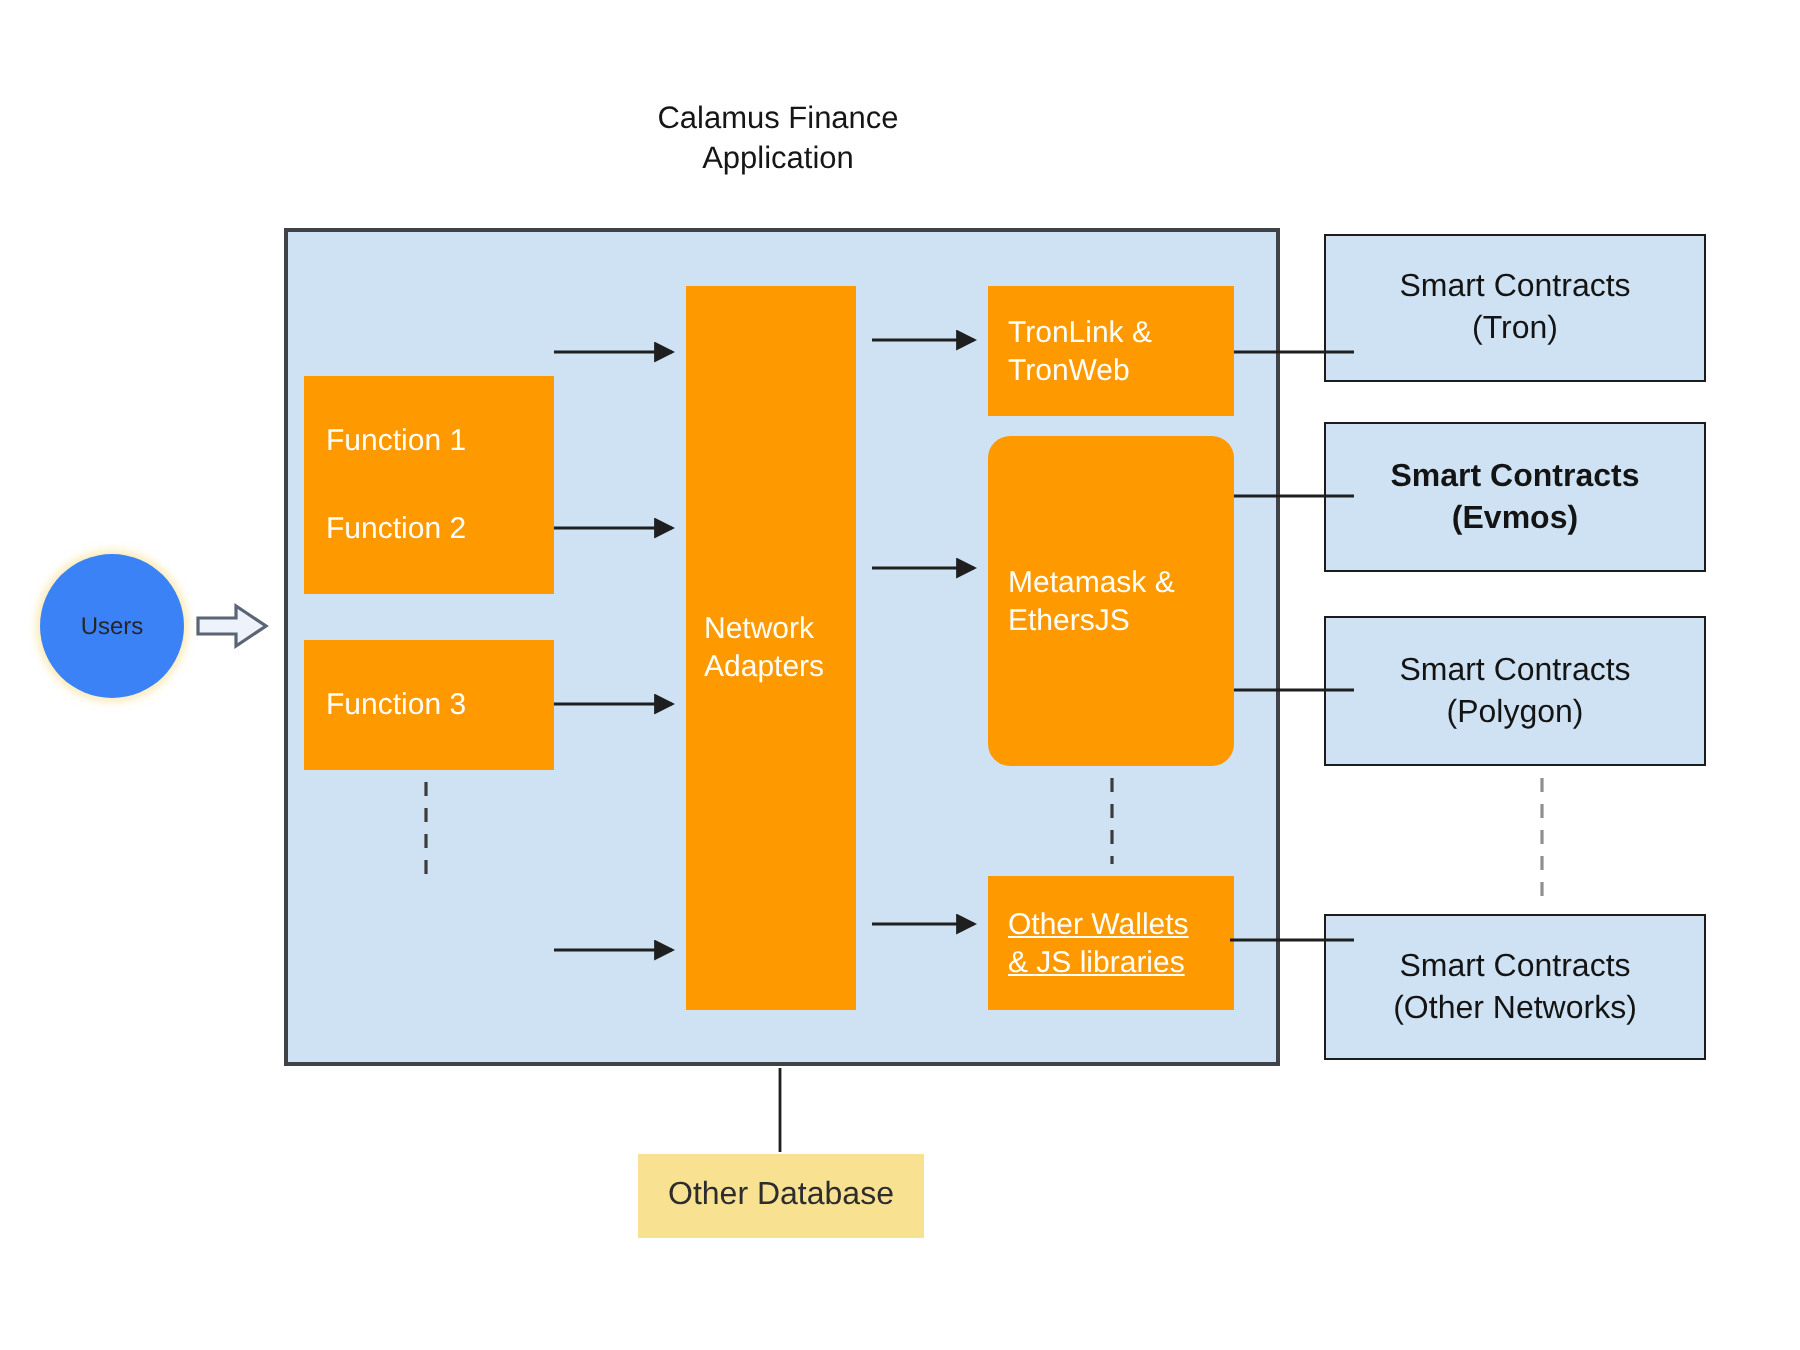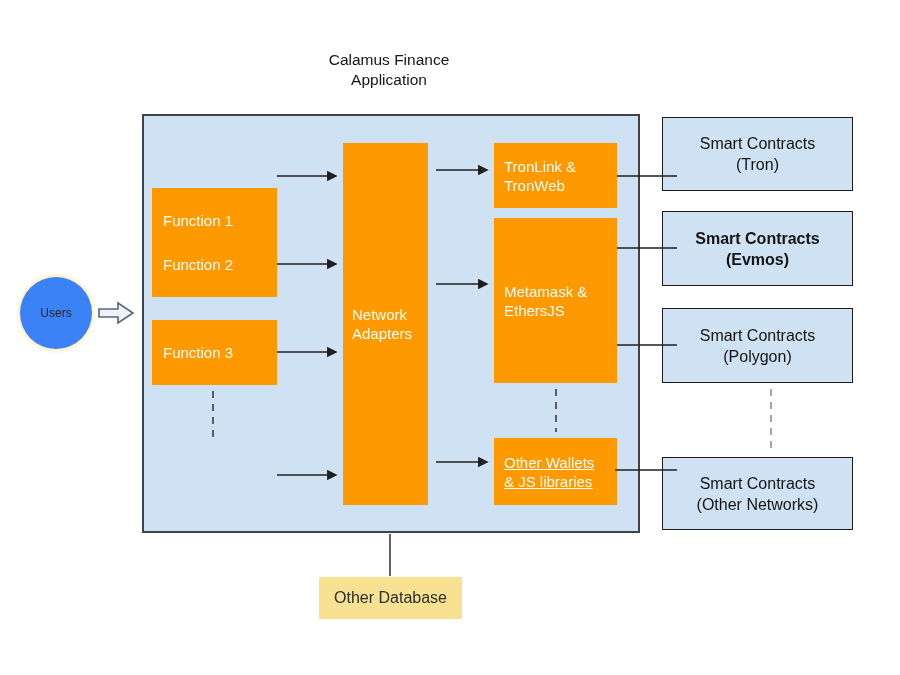--- a/index.html
+++ b/index.html
@@ -24,21 +24,21 @@
     background:#ff9900;color:#fffdf8;font-size:15px;line-height:19px;
     display:flex;align-items:center;padding-left:11px;
   }
   .fn{left:152px;width:125px;height:65px;}
   .fn1{top:143px;margin-top:45px;} .fn2{top:232px;} .fn3{top:320px;} .fnN{top:443px;}
 
   .adapter{left:343px;top:143px;width:85px;height:362px;padding-left:9px;}
 
   .wallet{left:494px;width:123px;padding-left:10px;}
   .wallet1{top:143px;height:65px;}
-  .wallet2{top:218px;height:165px;}
+  .wallet2{top:218px;height:165px;border-radius:11px;}
   .wallet3{top:438px;height:67px;text-decoration:underline;}
 
   .contract-box{
     left:662px;width:191px;background:#cfe2f3;border:1.5px solid #1c1c1c;
     display:flex;align-items:center;justify-content:center;text-align:center;
     font-size:16px;line-height:21px;color:#141414;
   }
   .c1{top:117px;height:74px;}
   .c2{top:211px;height:75px;font-weight:bold;}
   .c3{top:308px;height:75px;}

